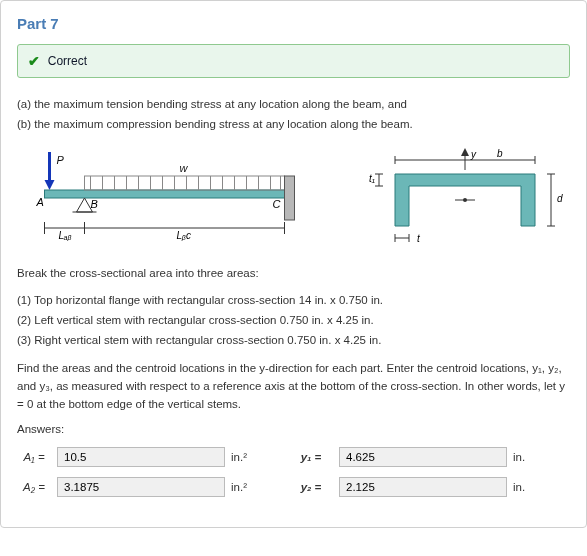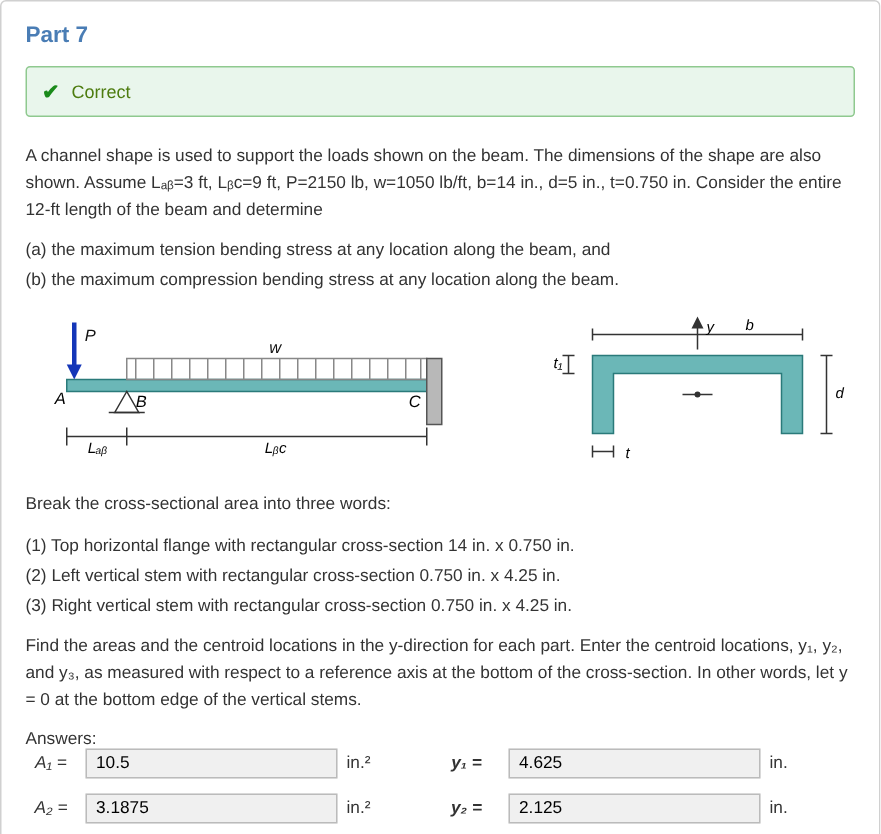--- a/index.html
+++ b/index.html
@@ -29,34 +29,34 @@
     display: flex;
     align-items: center;
     gap: 8px;
     margin-bottom: 18px;
   }
   .check-icon {
     color: #1a8a1a;
     font-weight: bold;
     font-size: 14px;
   }
-  .status-text { color: #4d7c0f; font-size: 12px; }
+  .status-text { color: #0f172a; font-size: 12px; }
   .desc, .qtext { color: #333; font-size: 11.5px; line-height: 1.55; margin-bottom: 10px; }
   .subq { margin-bottom: 2px; }
   .diagram-wrap {
     display: flex;
     gap: 28px;
     margin: 12px 0 16px 0;
     align-items: flex-start;
   }
   .beam { flex: 1.35; }
   .xsec { flex: 0.9; }
   .ital { font-style: italic; }
   .answers-block { margin-top: 8px; }
-  .ans-label { font-size: 11.5px; }
+  .ans-label { font-size: 11.5px; margin-bottom: 12px; }
   .ans-row {
     display: flex;
     align-items: center;
     gap: 6px;
     margin-bottom: 10px;
     font-size: 11.5px;
   }
   .avar { width: 34px; text-align: center; font-style: italic; }
   .inbox {
     background: #f0f0f0;
@@ -75,21 +75,20 @@
 
 <div class="part-card">
 
   <div class="part-title">Part 7</div>
 
   <div class="status-bar">
     <span class="check-icon">✔</span>
     <span class="status-text">Correct</span>
   </div>
 
-  <div class="desc">A channel shape is used to support the loads shown on the beam. The dimensions of the shape are also shown. Assume Lₐᵦ=3 ft, Lᵦc=9 ft, P=2150 lb, w=1050 lb/ft, b=14 in., d=5 in., t=0.750 in. Consider the entire 12-ft length of the beam and determine</div>
   <div class="desc subq">(a) the maximum tension bending stress at any location along the beam, and</div>
   <div class="desc">(b) the maximum compression bending stress at any location along the beam.</div>
 
   <div class="diagram-wrap">
 
     <div class="beam">
       <svg viewBox="0 0 300 100" width="100%" height="100">
 
         <line x1="25" y1="6" x2="25" y2="38" stroke="#1436b8" stroke-width="3"></line>
         <polygon points="25,44 20,34 30,34" fill="#1436b8"></polygon>
@@ -167,21 +166,21 @@
         <line x1="90" y1="54" x2="110" y2="54" stroke="#333"></line>
 
         <line x1="30" y1="92" x2="44" y2="92" stroke="#333"></line>
         <line x1="30" y1="88" x2="30" y2="96" stroke="#333"></line>
         <line x1="44" y1="88" x2="44" y2="96" stroke="#333"></line>
         <text x="52" y="96" font-size="10" font-style="italic">t</text>
       </svg>
     </div>
   </div>
 
-  <div class="qtext">Break the cross-sectional area into three words:</div>
+  <div class="qtext">Break the cross-sectional area into three areas:</div>
   <div class="qtext subq">(1) Top horizontal flange with rectangular cross-section 14 in. x 0.750 in.</div>
   <div class="qtext subq">(2) Left vertical stem with rectangular cross-section 0.750 in. x 4.25 in.</div>
   <div class="qtext">(3) Right vertical stem with rectangular cross-section 0.750 in. x 4.25 in.</div>
 
   <div class="qtext">Find the areas and the centroid locations in the y-direction for each part. Enter the centroid locations, y₁, y₂, and y₃, as measured with respect to a reference axis at the bottom of the cross-section. In other words, let y = 0 at the bottom edge of the vertical stems.</div>
 
   <div class="answers-block">
     <div class="ans-label">Answers:</div>
 
     <div class="ans-row">

